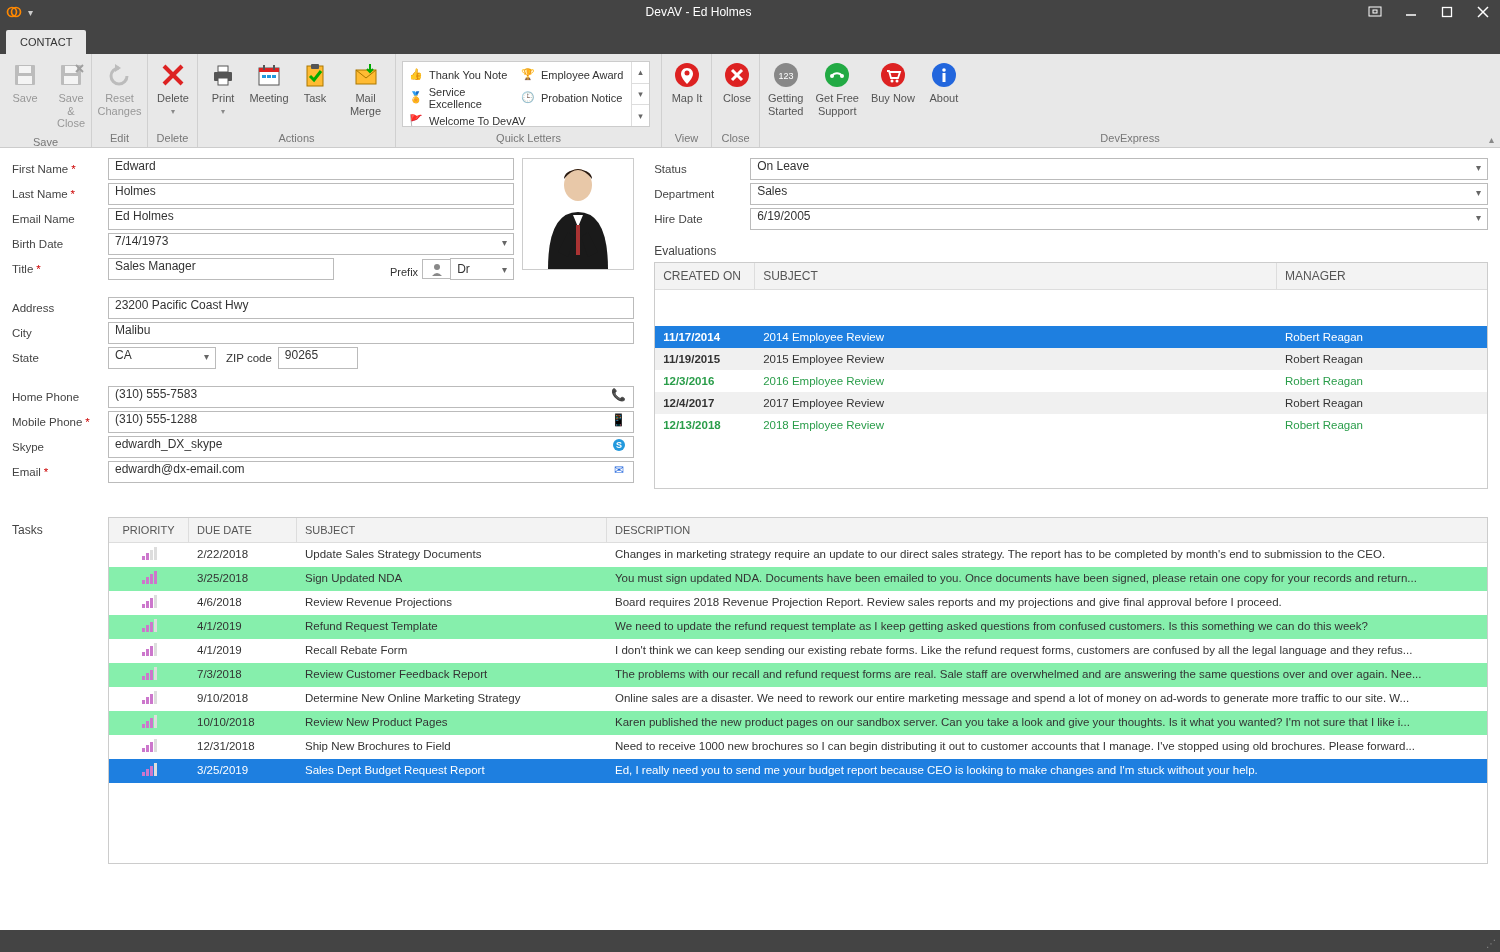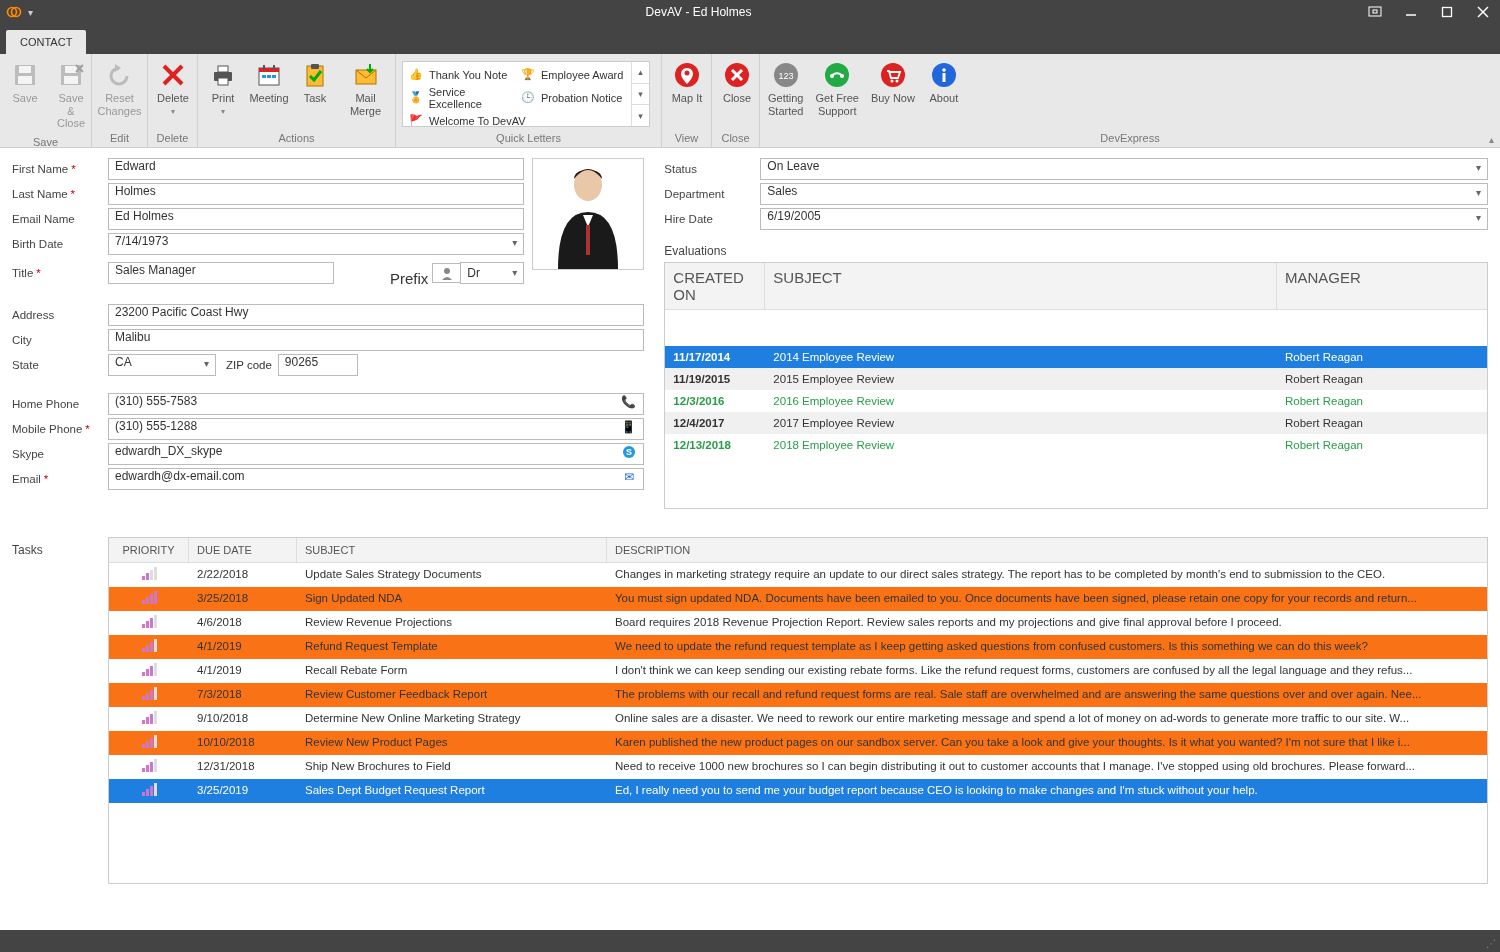--- a/index.html
+++ b/index.html
@@ -44,37 +44,37 @@
 .upper { display: flex; gap: 20px; }
 .formcol { flex: 0 0 610px; }
 .row { display: flex; align-items: center; margin-bottom: 3px; }
 .row .flabel { width: 96px; font-size: 11.5px; color: #444; }
 .row .req { color: #c00; margin-left: 3px; }
 .input { flex: 1; height: 22px; border: 1px solid #bbb; padding: 0 6px; font-size: 12px; background: #fff; display: flex; align-items: flex-start; }
 .select { position: relative; }
 .select::after { content: '▾'; position: absolute; right: 6px; top: 3px; font-size: 10px; color: #666; }
 .input .sico { margin-left: auto; width: 16px; height: 16px; display: flex; align-items: center; justify-content: center; }
 .prefixwrap { display: flex; align-items: center; margin-left: 4px; }
-.prefixwrap .plbl { font-size: 15px; margin: 12px 4px 0 6px; padding-left: 46px; }
+.prefixwrap .plbl { font-size: 11px; margin: 5px 4px 0 6px; padding-left: 46px; }
 .prefixwrap .pimg { width: 28px; height: 20px; border: 1px solid #bbb; display: flex; align-items: center; justify-content: center; background: #fff; border-right: none; }
 .prefixwrap .psel { width: 64px; height: 22px; border: 1px solid #bbb; padding: 0 6px; display: flex; align-items: center; position: relative; background: #fff; }
 .prefixwrap .psel::after { content: '▾'; position: absolute; right: 6px; font-size: 10px; color: #666; }
 
 .gap { height: 14px; }
 
 .photo { border: 1px solid #ccc; width: 112px; height: 112px; display: flex; align-items: flex-end; justify-content: center; overflow: hidden; background: #fff; }
 
 .rightcol { flex: 1; }
 .rightcol .row .flabel { width: 96px; }
 
 
 .evallbl { font-size: 12px; color: #444; margin: 14px 0 4px 0; }
 .evaltbl { border: 1px solid #ccc; }
 .evaltbl .hdr { display: flex; background: #f3f3f3; border-bottom: 1px solid #ddd; }
-.evaltbl .hdr > div { padding: 6px 8px; font-size: 15px; color: #555; border-right: 1px solid #ddd; }
+.evaltbl .hdr > div { padding: 6px 8px; font-size: 12px; color: #555; border-right: 1px solid #ddd; }
 .evaltbl .hdr > div:last-child { border-right: none; }
 .evaltbl .body { height: 162px; overflow: auto; margin-top: 36px; }
 .evaltbl .erow { display: flex; font-size: 11.5px; }
 .evaltbl .erow > div { padding: 5px 8px; }
 .evaltbl .erow.sel { background: #1e7fe0; color: #fff; }
 .evaltbl .erow.sel .c1 { font-weight: bold; }
 .evaltbl .erow.alt { background: #f0f0f0; }
 .evaltbl .erow.green { color: #2a9d4a; }
 .evaltbl .erow.green .c1 { font-weight: bold; }
 .evaltbl .erow.bold .c1 { font-weight: bold; }
@@ -85,21 +85,21 @@
 
 .tasksrow { display: flex; margin-top: 28px; }
 .tasksrow .tlabel { width: 96px; font-size: 12px; color: #444; padding-top: 6px; }
 .taskstbl { flex: 1; border: 1px solid #ccc; }
 .taskstbl .hdr { display: flex; background: #f3f3f3; border-bottom: 1px solid #ddd; }
 .taskstbl .hdr > div { padding: 6px 8px; font-size: 11px; color: #555; border-right: 1px solid #ddd; }
 .taskstbl .hdr > div:last-child { border-right: none; }
 .taskstbl .body { height: 320px; overflow: auto; background: #fff; }
 .taskstbl .trow { display: flex; font-size: 11.5px; }
 .taskstbl .trow > div { padding: 5px 8px; white-space: nowrap; overflow: hidden; text-overflow: ellipsis; }
-.taskstbl .trow.alt { background: #f97316; }
+.taskstbl .trow.alt { background: #86efac; }
 .taskstbl .trow.sel { background: #1e7fe0; color: #fff; }
 .taskstbl .p { width: 80px; text-align: center; }
 .taskstbl .d { width: 108px; }
 .taskstbl .s { width: 310px; }
 .taskstbl .de { flex: 1; }
 
 
 .pbars { display: inline-flex; align-items: flex-end; gap: 1px; height: 12px; }
 .pbars span { width: 3px; background: #c7c; }
 .pbars .b1 { height: 4px; }

